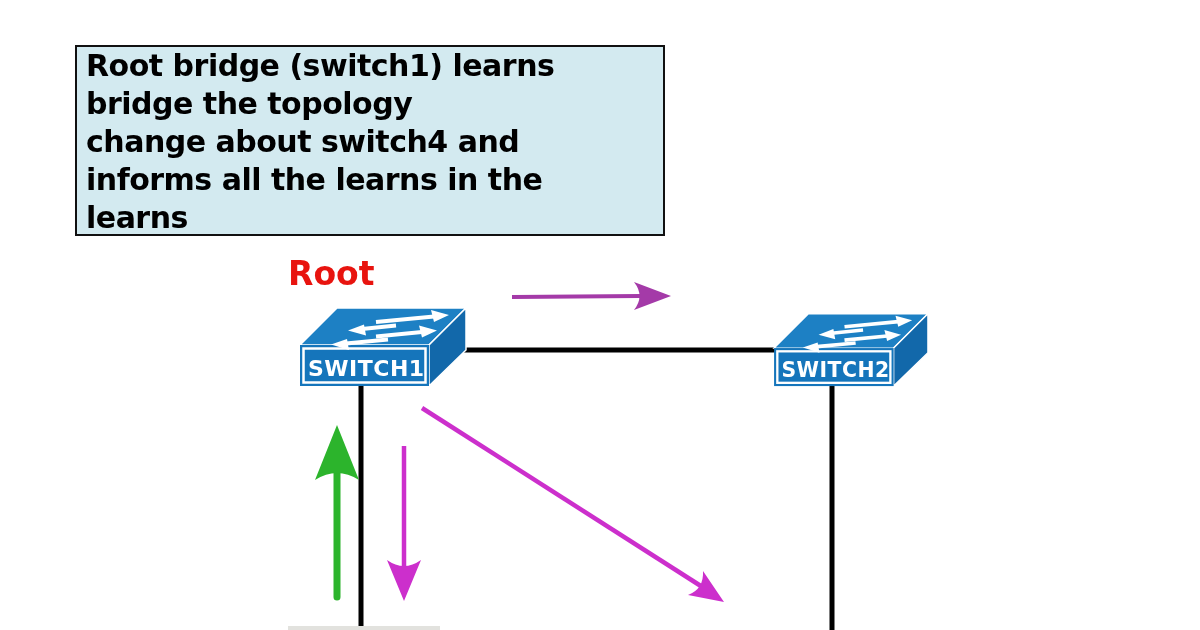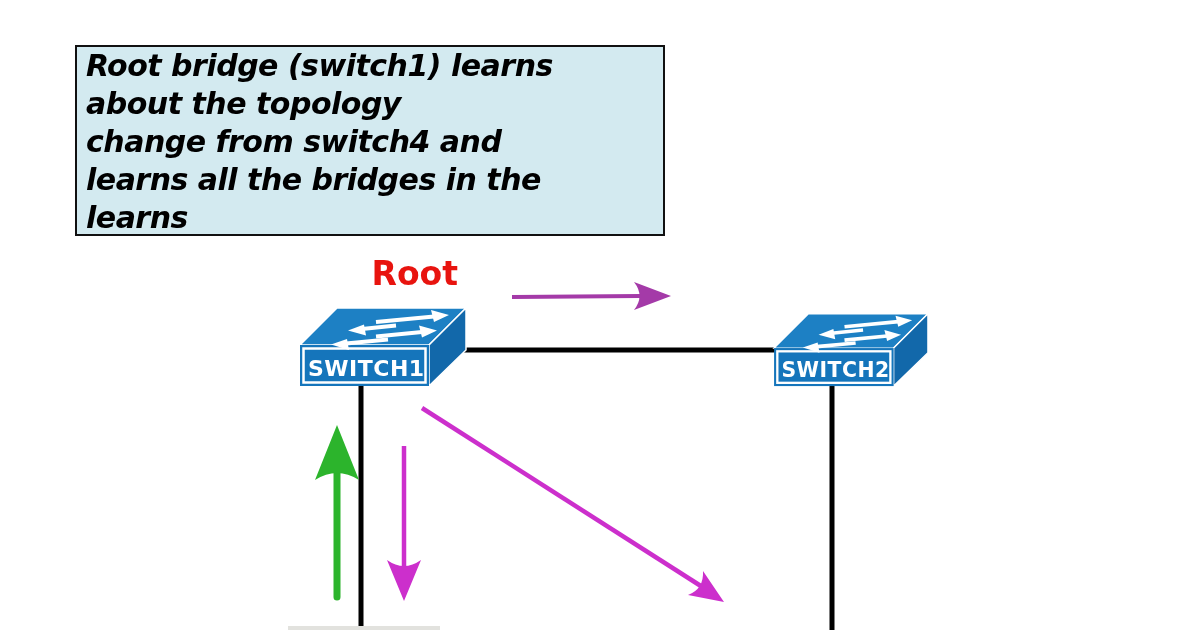--- a/index.html
+++ b/index.html
@@ -10,26 +10,26 @@
   .layer{position:absolute;left:0;top:0;}
 
   
   .note-box{
     position:absolute;left:75px;top:45px;width:577px;height:187px;
     background:var(--note-bg,#d3eaf0);border:2px solid var(--note-border,#111);
     padding:0 0 0 9px;box-sizing:content-box;
     font-weight:700;font-size:30px;line-height:38px;color:#000;
     letter-spacing:-0.5px;white-space:nowrap;overflow:hidden;
   }
-  .note-line{height:38px;font-style:italic;}
+  .note-line{height:38px;}
 
   
   .role{
     position:absolute;font-weight:700;font-size:33px;line-height:34px;
-    color:var(--role-label,#e8140f);text-align:right;white-space:nowrap;
+    color:var(--role-label,#e8140f);text-align:left;white-space:nowrap;
   }
   .role-root{left:288px;top:257px;width:170px;}
   .role-nonroot{left:762px;top:269px;width:184px;}
 
   
   .link{stroke:var(--link,#000);stroke-width:5;}
   .green-shaft{stroke:var(--arrow-green,#2cb42c);stroke-width:7;stroke-linecap:round;}
   .green-head{fill:var(--arrow-green,#2cb42c);}
   .mag-shaft{stroke:var(--arrow-magenta,#cc2fcc);stroke-width:4.5;}
   .mag-head{fill:var(--arrow-magenta,#cc2fcc);}
@@ -79,23 +79,23 @@
     </g>
 
     <g>
       <line class="mag-shaft" x1="422" y1="408" x2="704" y2="588"></line>
       <path class="mag-head" d="M724,602 L688,595 Q704,589 703,571 Z"></path>
     </g>
   </svg>
 
   <div class="note-box">
     <div class="note-line">Root bridge (switch1) learns</div>
-    <div class="note-line">about the topology</div>
-    <div class="note-line">change from switch4 and</div>
-    <div class="note-line">learns all the bridges in the</div>
+    <div class="note-line">bridge the topology</div>
+    <div class="note-line">change about switch4 and</div>
+    <div class="note-line">informs all the learns in the</div>
     <div class="note-line">learns</div>
   </div>
 
   <div class="role role-root">Root</div>
 
   <svg class="switch" style="left:298px;top:305px;" width="170" height="82" viewBox="0 0 170 82">
     <polygon class="sw-top" points="2,40 39,3 168,3 131,40"></polygon>
     <polygon class="sw-side" points="131,40 168,3 168,45 131,81"></polygon>
     <rect class="sw-front" x="2" y="40" width="129" height="41"></rect>
     <rect class="sw-front-border" x="5.5" y="43.5" width="122" height="34"></rect>

